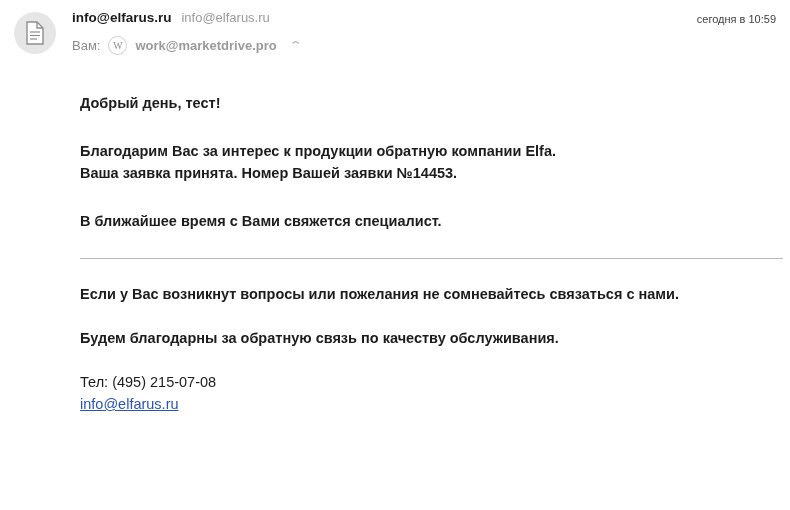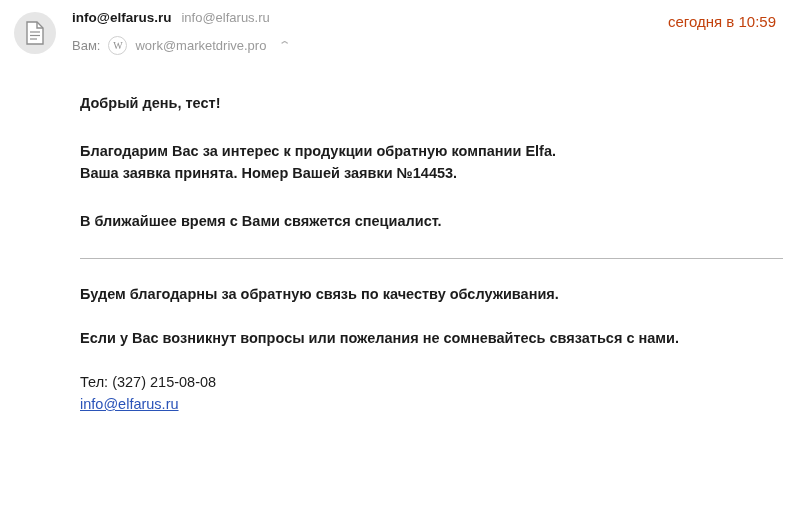--- a/index.html
+++ b/index.html
@@ -87,34 +87,35 @@
     border: 1px solid #cfcfcf;
     color: #8f8f8f;
     font-size: 10px;
     line-height: 17px;
     text-align: center;
     font-family: "Liberation Serif", serif;
   }
   .recipient-email {
     font-size: 13px;
     color: #9a9a9a;
+    font-weight: bold;
   }
   .expand-caret {
     margin-left: 6px;
     color: #b0b0b0;
     font-size: 11px;
     line-height: 11px;
     transform: scaleX(1.5);
     display: inline-block;
   }
 
   .header-date {
     flex: 0 0 auto;
-    font-size: 15px;
-    color: #c2410c;
+    font-size: 11px;
+    color: #404040;
     padding-top: 3px;
     white-space: nowrap;
   }
 
   
   .mail-body {
     padding: 34px 14px 0 80px;
     box-sizing: border-box;
     font-size: 14.5px;
     color: #1c1c1c;
@@ -195,28 +196,28 @@
       <span class="line">Ваша заявка принята. Номер Вашей заявки №14453.</span>
     </p>
 
     <p class="para tight">
       <span class="line">В ближайшее время с Вами свяжется специалист.</span>
     </p>
 
     <hr class="divider">
 
     <p class="para block-gap-mid">
+      <span class="line">Если у Вас возникнут вопросы или пожелания не сомневайтесь связаться с нами.</span>
+    </p>
+
+    <p class="para block-gap-mid">
       <span class="line">Будем благодарны за обратную связь по качеству обслуживания.</span>
     </p>
 
-    <p class="para block-gap-mid">
-      <span class="line">Если у Вас возникнут вопросы или пожелания не сомневайтесь связаться с нами.</span>
-    </p>
-
     <div class="signature">
-      <span class="line">Тел: (327) 215-08-08</span>
+      <span class="line">Тел: (495) 215-07-08</span>
       <span class="link-line">
         <a class="mail-link" href="#">info@elfarus.ru</a>
       </span>
     </div>
 
   </div>
 </div>
 
 </body></html>

